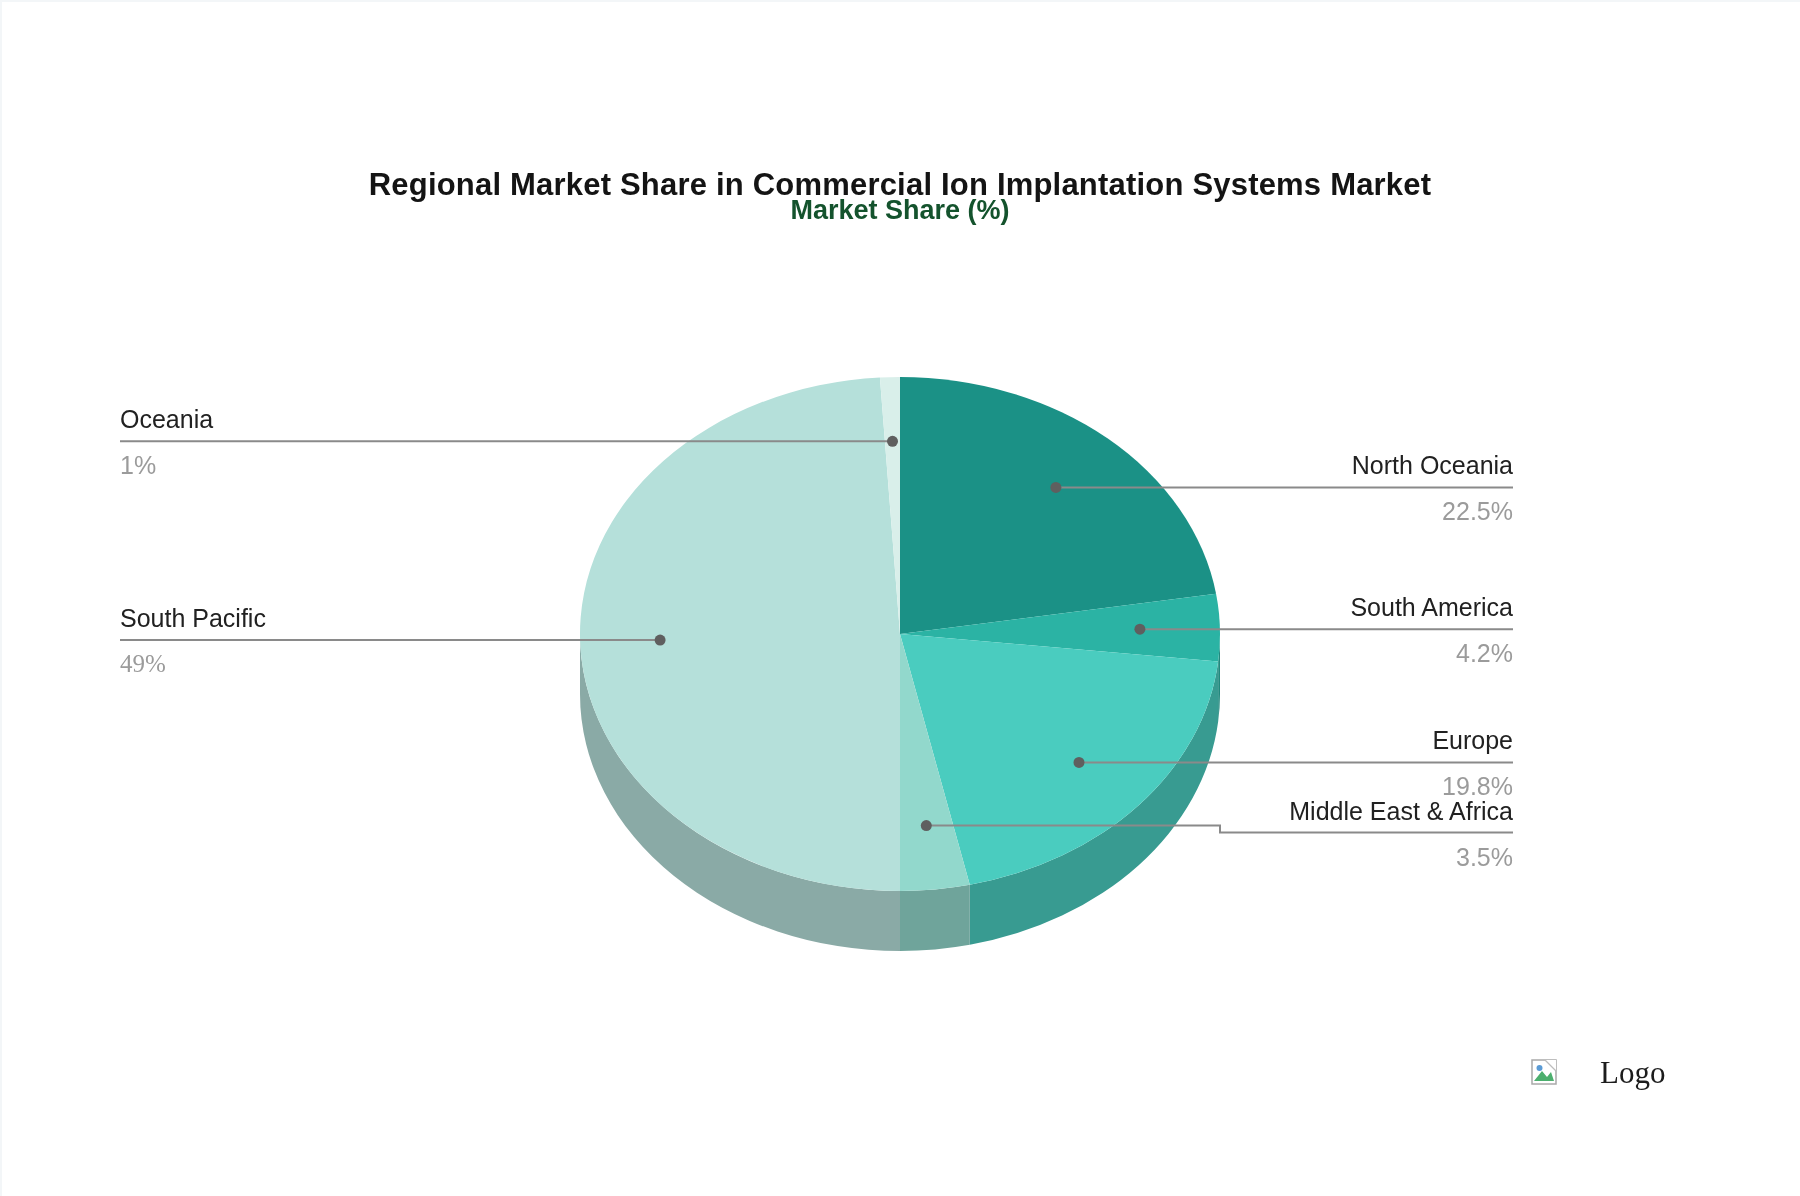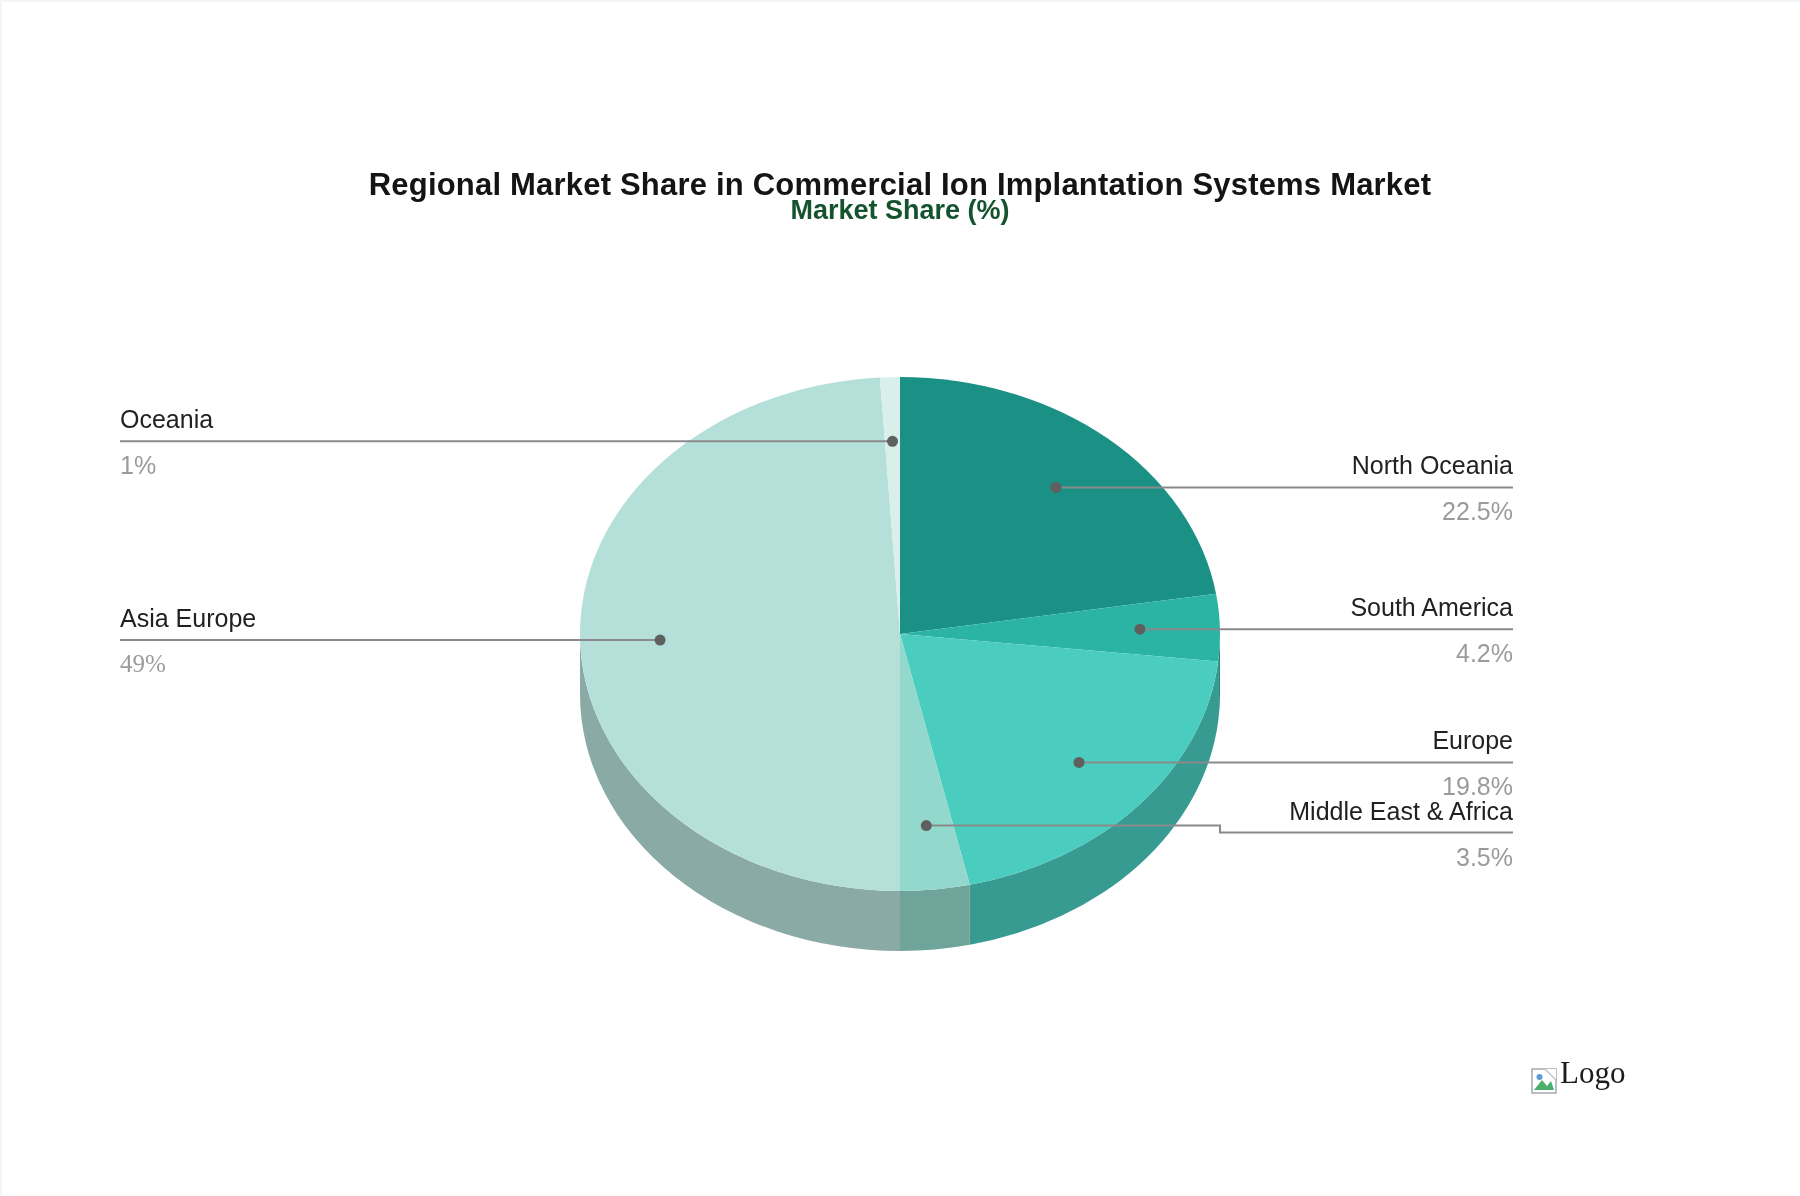--- a/index.html
+++ b/index.html
@@ -18,22 +18,23 @@
   }
   #pie-svg{position:absolute;left:0;top:0;}
   .cat-label,.cat-value{
     position:absolute;height:32px;line-height:32px;font-size:25px;white-space:nowrap;
   }
   .cat-label{color:#212121;}
   .cat-value{color:#9b9b9b;}
   .side-left{left:120px;text-align:left;}
   .side-right{right:287px;text-align:right;}
   .watermark{
-    position:absolute;left:1531px;top:1052px;display:flex;align-items:flex-end;
+    position:absolute;left:1531px;top:1052px;display:flex;align-items:flex-start;
     cursor:pointer;
+    gap:40px;
   }
   .watermark .broken-icon{margin-top:7px;}
   .watermark .logo-text{
     font-family:"Liberation Serif", serif;font-size:31px;line-height:42px;color:#1c1c1c;
     margin-left:3px;
   }
 </style>
 </head>
 <body>
 
@@ -67,21 +68,21 @@
 
 <div id="labels-layer">
     <div class="cat-label side-right" style="top: 449.4px;">North Oceania</div>
     <div class="cat-value side-right" style="top: 495.4px;">22.5%</div>
     <div class="cat-label side-right" style="top: 591.2px;">South America</div>
     <div class="cat-value side-right" style="top: 637.2px;">4.2%</div>
     <div class="cat-label side-right" style="top: 724.4px;">Europe</div>
     <div class="cat-value side-right" style="top: 770.4px;">19.8%</div>
     <div class="cat-label side-right" style="top: 794.6px;">Middle East &amp; Africa</div>
     <div class="cat-value side-right" style="top: 840.6px;">3.5%</div>
-    <div class="cat-label side-left" style="top: 602.1px;">Asia Europe</div>
+    <div class="cat-label side-left" style="top: 602.1px;">South Pacific</div>
     <div class="cat-value side-left" style="top: 648.1px; font-family: Liberation Serif, serif;">49%</div>
     <div class="cat-label side-left" style="top: 403.3px;">Oceania</div>
     <div class="cat-value side-left" style="top: 449.3px;">1%</div>
   </div>
 
 <div class="watermark">
   <svg class="broken-icon" width="26" height="26" viewBox="0 0 26 26">
     <rect x="1" y="1" width="24" height="24" fill="#ffffff" stroke="#a9a9a9" stroke-width="1.5"></rect>
     <circle cx="8.5" cy="9" r="3" fill="#5b9bd5"></circle>
     <polygon points="3,22 11,12 16,18 20,13 23,22" fill="#4caf6e"></polygon>

